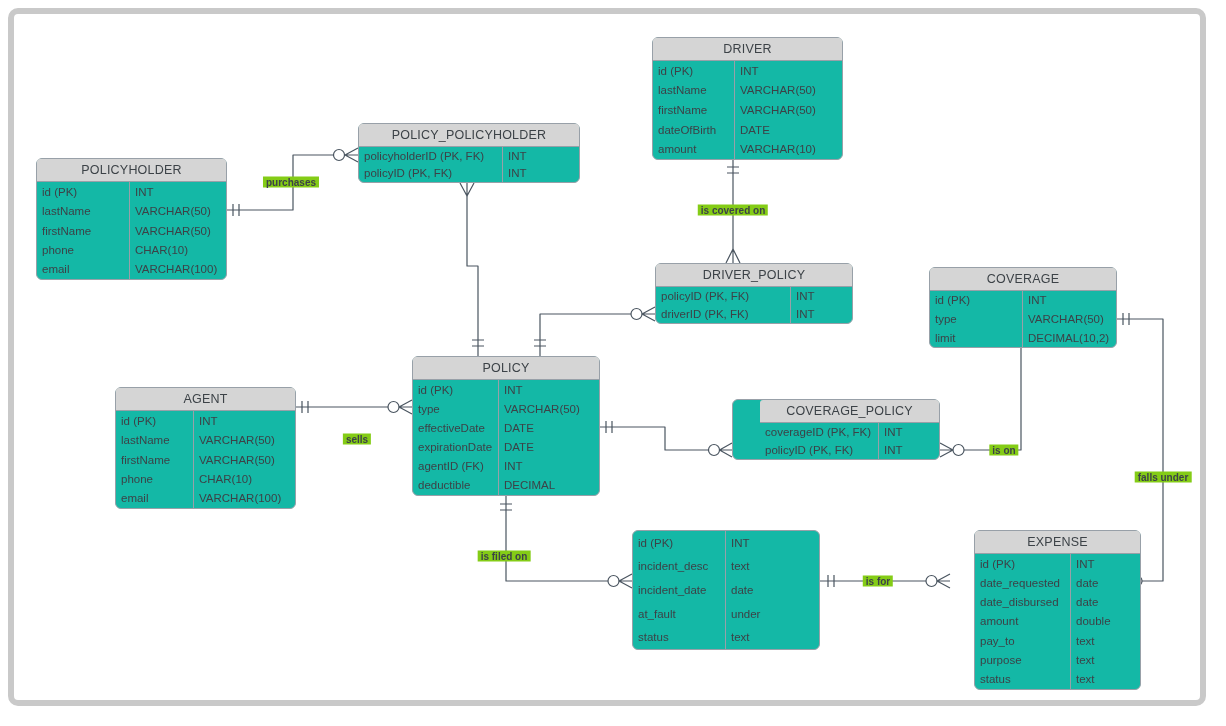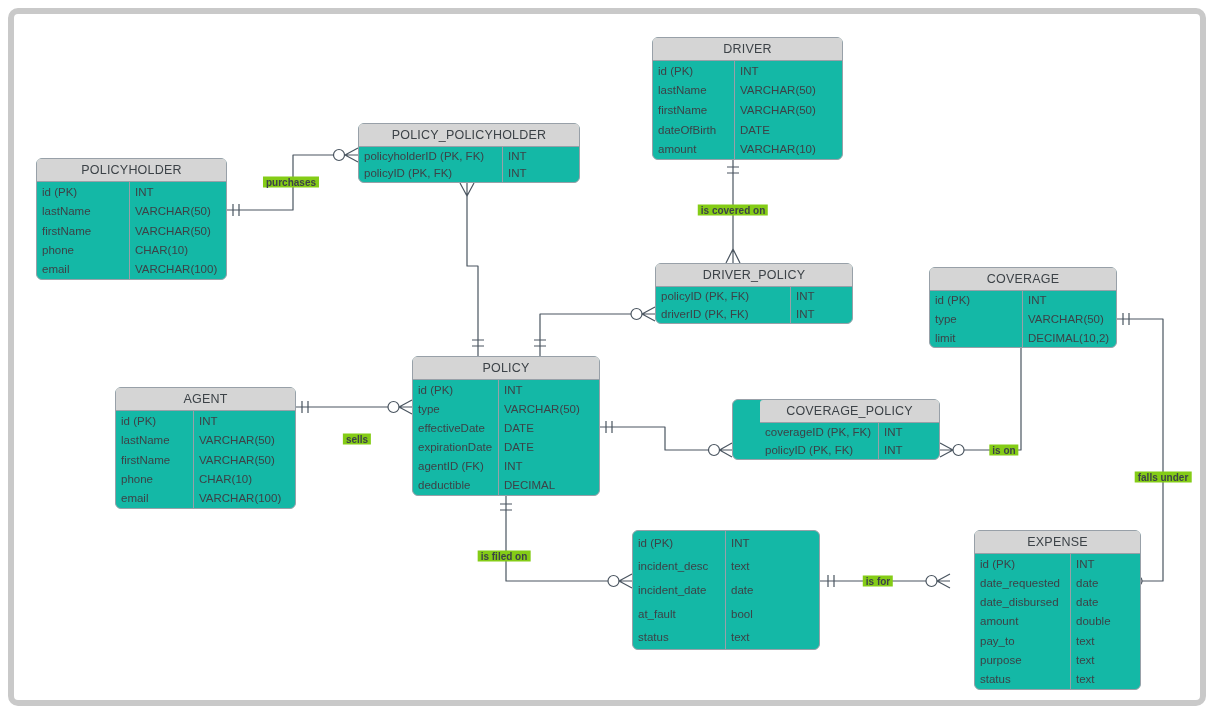--- a/index.html
+++ b/index.html
@@ -283,21 +283,21 @@
         <div class="ent-row">
           <span class="cell cell-f" style="width: 92px;">incident_desc</span>
           <span class="cell cell-t">text</span>
         </div>
         <div class="ent-row">
           <span class="cell cell-f" style="width: 92px;">incident_date</span>
           <span class="cell cell-t">date</span>
         </div>
         <div class="ent-row">
           <span class="cell cell-f" style="width: 92px;">at_fault</span>
-          <span class="cell cell-t">bool</span>
+          <span class="cell cell-t">under</span>
         </div>
         <div class="ent-row">
           <span class="cell cell-f" style="width: 92px;">status</span>
           <span class="cell cell-t">text</span>
         </div>
       </div>
     </div>
     <div class="entity" style="left: 950px; top: 530px; width: 167px; height: 160px; margin-left: 24px;">
       <div class="ent-header">EXPENSE</div>
       <div class="ent-body">

